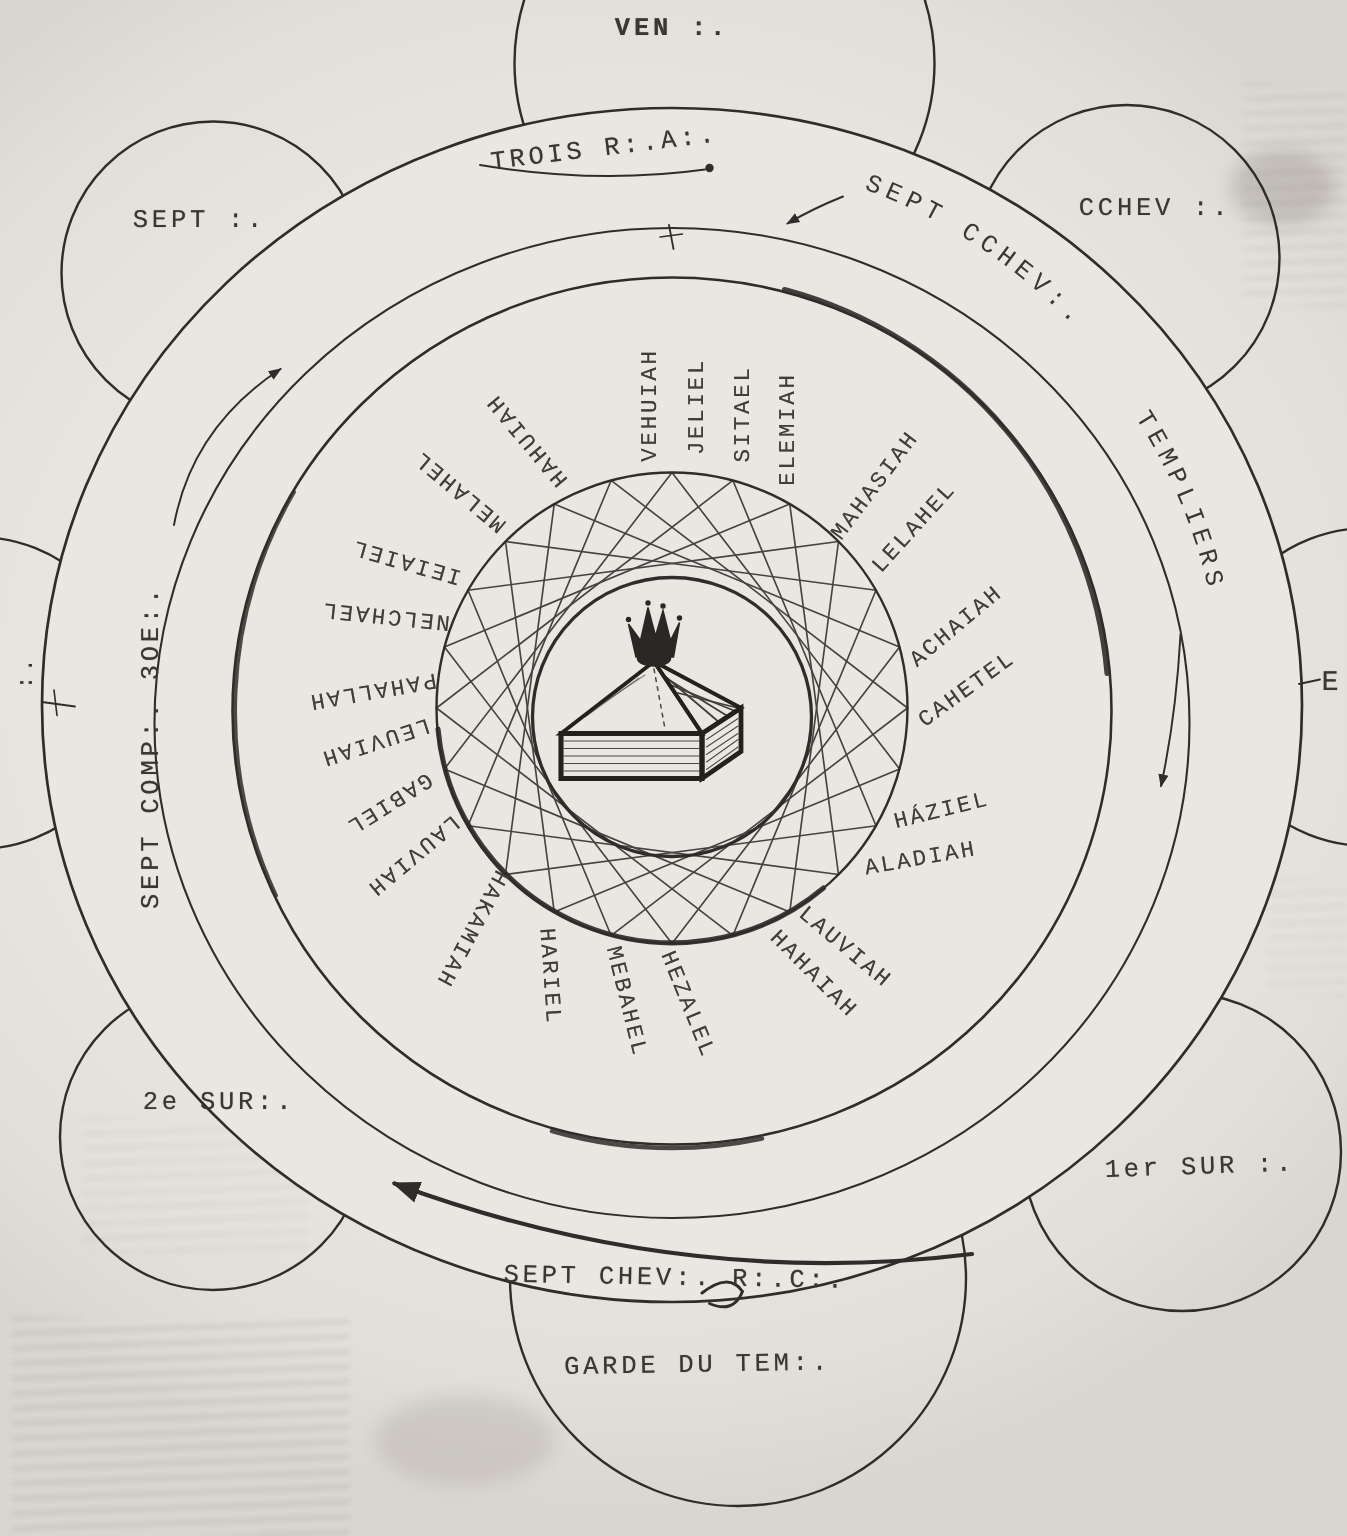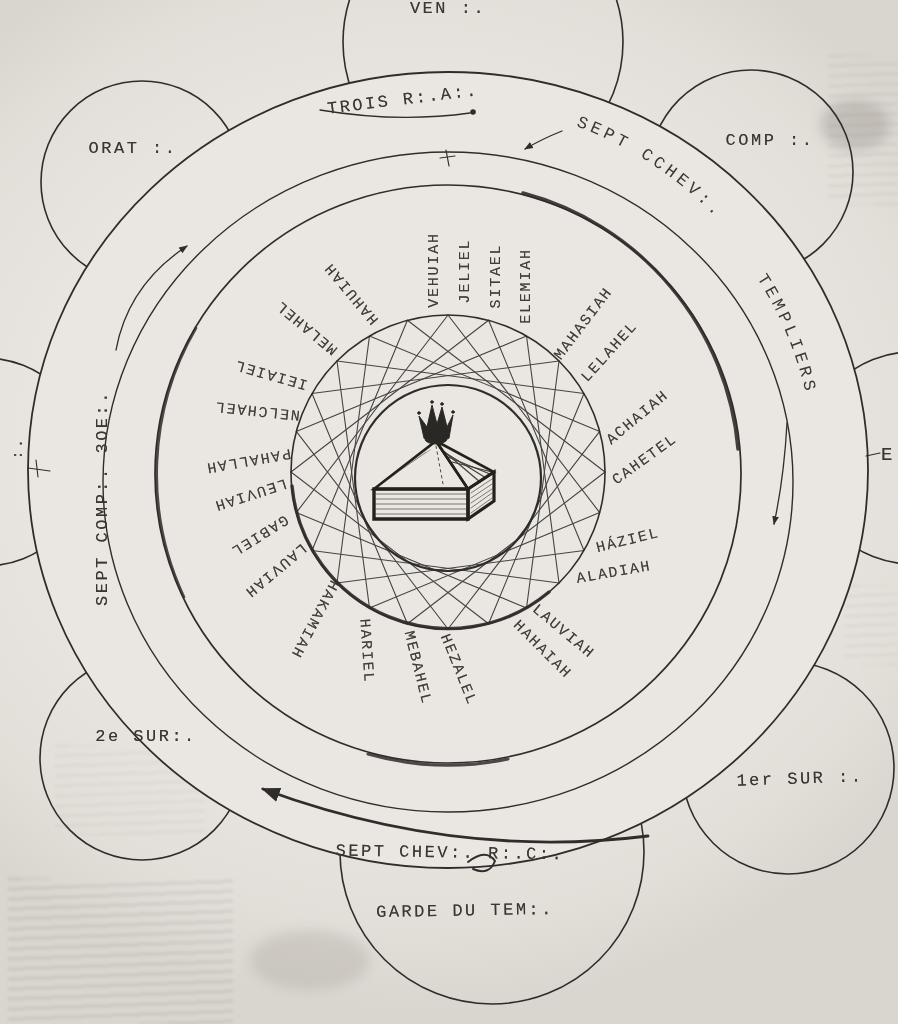--- a/index.html
+++ b/index.html
@@ -156,23 +156,23 @@
         </g>
       </g>
     </g>
 
     <g style="font-family:&quot;Liberation Mono&quot;,&quot;DejaVu Sans Mono&quot;,monospace;font-size:17px;letter-spacing:4px;" fill="#3a3733">
       <text><textPath href="#arc-cchev">SEPT CCHEV:.</textPath></text>
       <text><textPath href="#arc-templiers">TEMPLIERS</textPath></text>
     </g>
   </svg>
 
-  <div class="label" style="left:448px;top:8px;transform:translate(-50%,-50%);">VEN :.</div>
-  <div class="label" style="left:133px;top:148px;transform:translate(-50%,-50%);">ORAT :.</div>
-  <div class="label" style="left:770px;top:140px;transform:translate(-50%,-50%);">COMP :.</div>
+  <div class="label" style="left:448px;top:20px;transform:translate(-50%,-50%);font-weight:bold;">VEN :.</div>
+  <div class="label" style="left:133px;top:148px;transform:translate(-50%,-50%);">SEPT :.</div>
+  <div class="label" style="left:770px;top:140px;transform:translate(-50%,-50%);">CCHEV :.</div>
   <div class="label" style="left:888px;top:455px;transform:translate(-50%,-50%);font-size:19px;">E</div>
   <div class="label" style="left:146px;top:736px;transform:translate(-50%,-50%);">2e SUR:.</div>
   <div class="label" style="left:800px;top:779px;transform:translate(-50%,-50%) rotate(-2deg);">1er SUR :.</div>
   <div class="label" style="left:465px;top:911px;transform:translate(-50%,-50%) rotate(-1deg);">GARDE DU TEM:.</div>
 
   <div class="label" style="left:403px;top:100px;transform:translate(-50%,-50%) rotate(-7deg);">TROIS R:.A:.</div>
   <div class="label" style="left:102px;top:498px;transform:translate(-50%,-50%) rotate(-90deg);">SEPT COMP:. 3OE:.</div>
   <div class="label" style="left:450px;top:853px;transform:translate(-50%,-50%) rotate(1deg);">SEPT CHEV:. R:.C:.</div>
   <div class="label" style="left:18px;top:448px;transform:translate(-50%,-50%) rotate(-90deg);font-size:15px;">:.</div>
 

